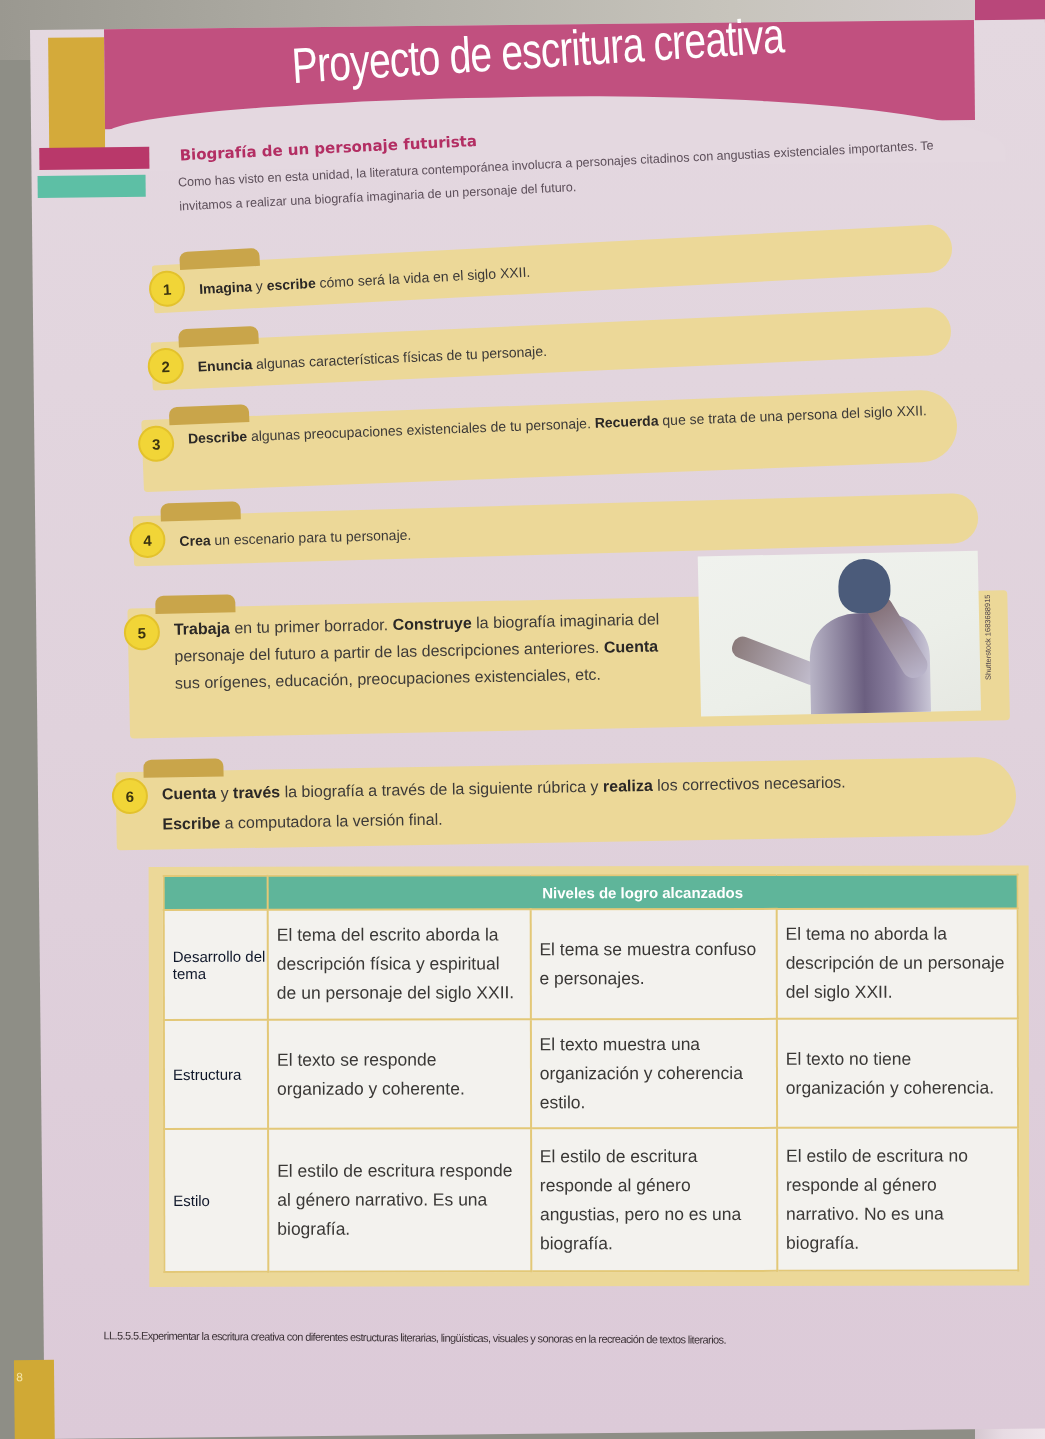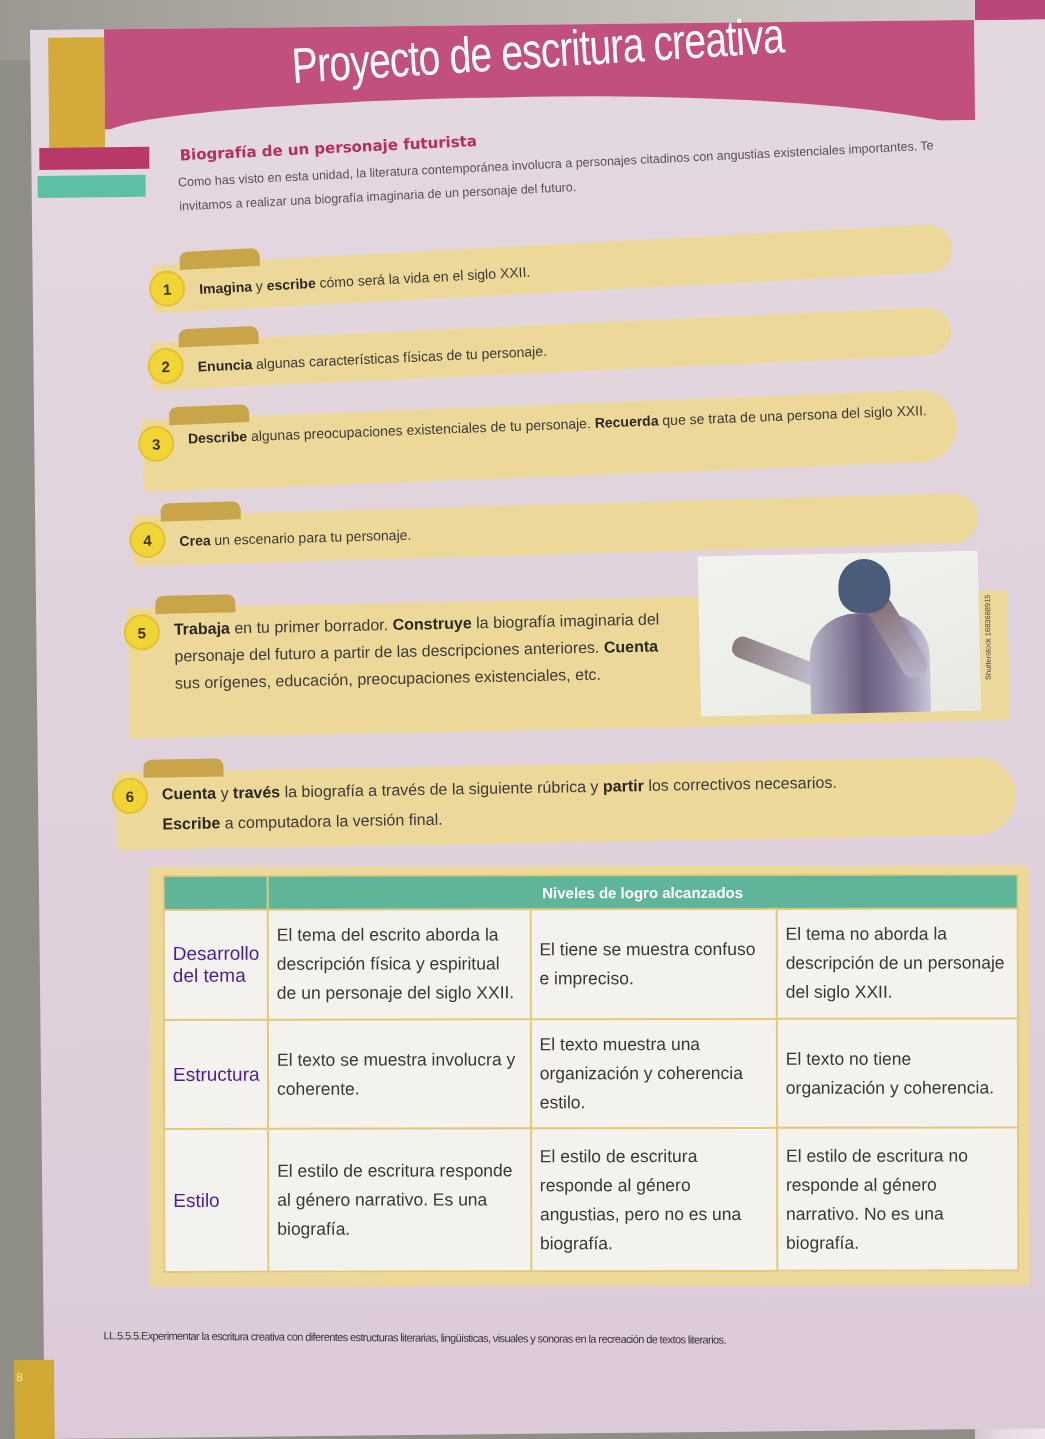--- a/index.html
+++ b/index.html
@@ -140,21 +140,21 @@
       vertical-align: middle;
       color: #3a3836;
       font-family: "Liberation Sans Narrow", "Liberation Sans", sans-serif;
     }
     table.rubric th {
       background: #5fb59a; color: #fff; font-size: 15px; font-weight: 700;
       height: 34px;
     }
     table.rubric th.blank { background: #5fb59a; }
     table.rubric td.crit {
-      width: 104px; font-size: 19px; padding-left: 8px; color: #4c1d95;
+      width: 104px; font-size: 15px; padding-left: 8px; color: #0f172a;
     }
     table.rubric td.cell {
       font-size: 17.5px; line-height: 29px; padding: 4px 8px;
     }
     .footnote {
       position: absolute; left: 60px; top: 1300px;
       font-size: 11px; color: #3d3338; letter-spacing: -0.6px;
       white-space: nowrap;
       transform: rotate(1deg); transform-origin: left top;
     }
@@ -269,42 +269,42 @@
     <div class="figure-body"></div>
     <div class="figure-arm-r"></div>
     <div class="figure-head"></div>
   </div>
   <div class="photo-credit">Shutterstock 1683688915</div>
 
   <div class="step s6">
     <div class="tab"></div>
     <div class="num">6</div>
     <div class="txt" style="top:8px;">
-      <b>Cuenta</b><span> y </span><b>través</b><span> la biografía a través de la siguiente rúbrica y </span><b>partir</b><span> los correctivos necesarios. </span><br><b>Escribe</b><span> a computadora la versión final.</span>
+      <b>Cuenta</b><span> y </span><b>través</b><span> la biografía a través de la siguiente rúbrica y </span><b>realiza</b><span> los correctivos necesarios. </span><br><b>Escribe</b><span> a computadora la versión final.</span>
     </div>
   </div>
 
   <div class="rubric-wrap">
     <table class="rubric">
       <thead>
         <tr>
           <th class="blank"></th>
           <th colspan="3">Niveles de logro alcanzados</th>
         </tr>
       </thead>
       <tbody>
         <tr>
           <td class="crit">Desarrollo del tema</td>
           <td class="cell">El tema del escrito aborda la descripción física y espiritual de un personaje del siglo XXII.</td>
-          <td class="cell">El tiene se muestra confuso e impreciso.</td>
+          <td class="cell">El tema se muestra confuso e personajes.</td>
           <td class="cell">El tema no aborda la descripción de un personaje del siglo XXII.</td>
         </tr>
         <tr>
           <td class="crit">Estructura</td>
-          <td class="cell">El texto se muestra involucra y coherente.</td>
+          <td class="cell">El texto se responde organizado y coherente.</td>
           <td class="cell">El texto muestra una organización y coherencia estilo.</td>
           <td class="cell">El texto no tiene organización y coherencia.</td>
         </tr>
         <tr>
           <td class="crit">Estilo</td>
           <td class="cell">El estilo de escritura responde al género narrativo. Es una biografía.</td>
           <td class="cell">El estilo de escritura responde al género angustias, pero no es una biografía.</td>
           <td class="cell">El estilo de escritura no responde al género narrativo. No es una biografía.</td>
         </tr>
       </tbody>

